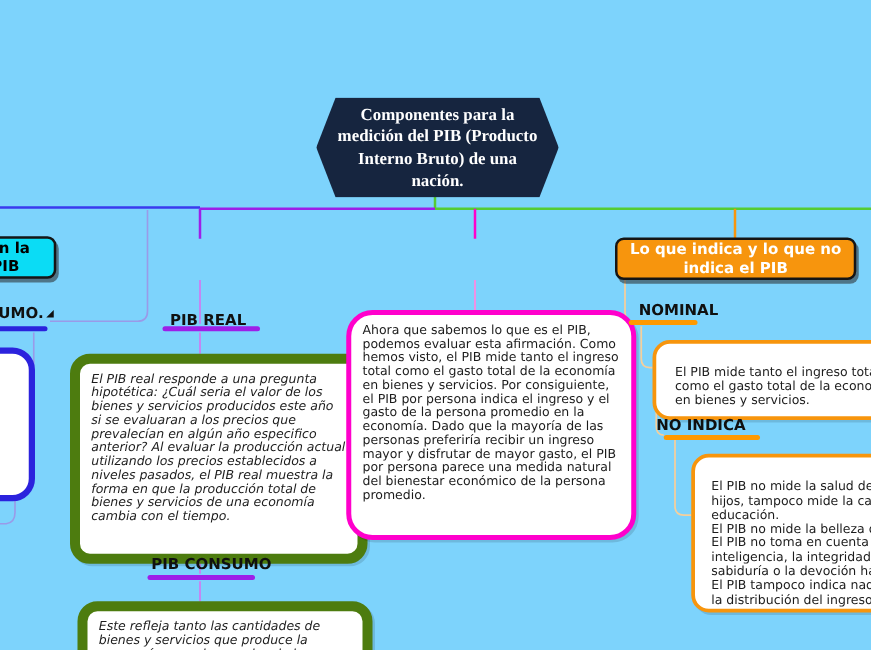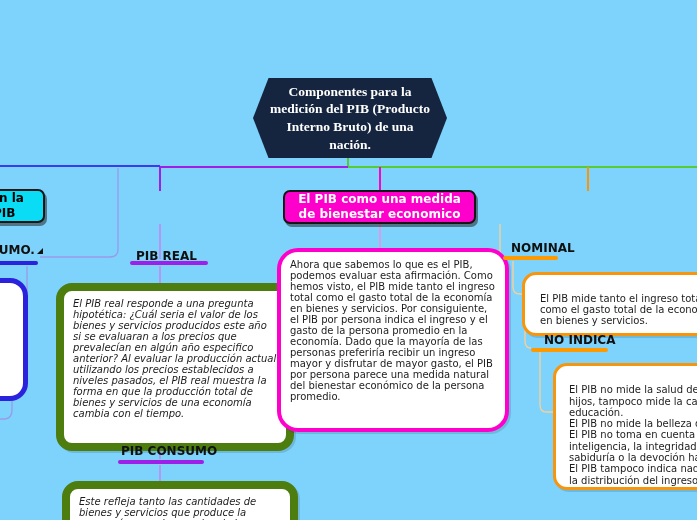--- a/index.html
+++ b/index.html
@@ -104,37 +104,37 @@
     <span>El PIB real responde a una pregunta hipotética: ¿Cuál seria el valor de los bienes y servicios producidos este año si se evaluaran a los precios que prevalecían en algún año especifico anterior? Al evaluar la producción actual utilizando los precios establecidos a niveles pasados, el PIB real muestra la forma en que la producción total de bienes y servicios de una economía cambia con el tiempo.</span>
   </div>
   <div class="floating-label" style="left:121px;top:444px;">
     <span>PIB CONSUMO</span>
   </div>
   <div class="underline u-purple" style="left:118px;top:460px;width:86px;"></div>
   <div class="note note-purple" style="left:62px;top:481px;width:202px;height:72px;">
     <span>Este refleja tanto las cantidades de bienes y servicios que produce la economía como los precios de los</span>
   </div>
 
-  <div class="node topic topic-magenta">
-    <span>El PIB como una medida de bienestar economico</span>
-  </div>
   <div class="note note-magenta" style="left:277px;top:248px;width:206px;height:162px;border-radius:21px;">
     <span>Ahora que sabemos lo que es el PIB, podemos evaluar esta afirmación. Como hemos visto, el PIB mide tanto el ingreso total como el gasto total de la economía en bienes y servicios. Por consiguiente, el PIB por persona indica el ingreso y el gasto de la persona promedio en la economía. Dado que la mayoría de las personas preferiría recibir un ingreso mayor y disfrutar de mayor gasto, el PIB por persona parece una medida natural del bienestar económico de la persona promedio.</span>
   </div>
 
+  <div class="node topic topic-orange">
+    <span>Lo que indica y lo que no indica el PIB</span>
+  </div>
   <div class="floating-label" style="left:511px;top:241px;">
     <span>NOMINAL</span>
   </div>
   <div class="underline u-orange" style="left:503px;top:256px;width:55px;"></div>
   <div class="note note-orange pre" style="left:522px;top:272px;width:262px;height:44px;padding-left:15px;">
     <span>El PIB mide tanto el ingreso total
 como el gasto total  de la economía
 en bienes y servicios.</span>
   </div>
-  <div class="floating-label" style="left:544px;top:333px;">
+  <div class="floating-label" style="left:525px;top:333px;">
     <span>NO INDICA</span>
   </div>
   <div class="underline u-orange" style="left:531px;top:348px;width:77px;"></div>
   <div class="note note-orange pre" style="left:553px;top:363px;width:245px;height:107px;padding-left:13px;line-height:11.3px;">
     <span>El PIB no mide la salud de nuestros
 hijos, tampoco mide la calidad
 educación.
 El PIB no mide la belleza de
 El PIB no toma en cuenta la
 inteligencia, la integridad, el

